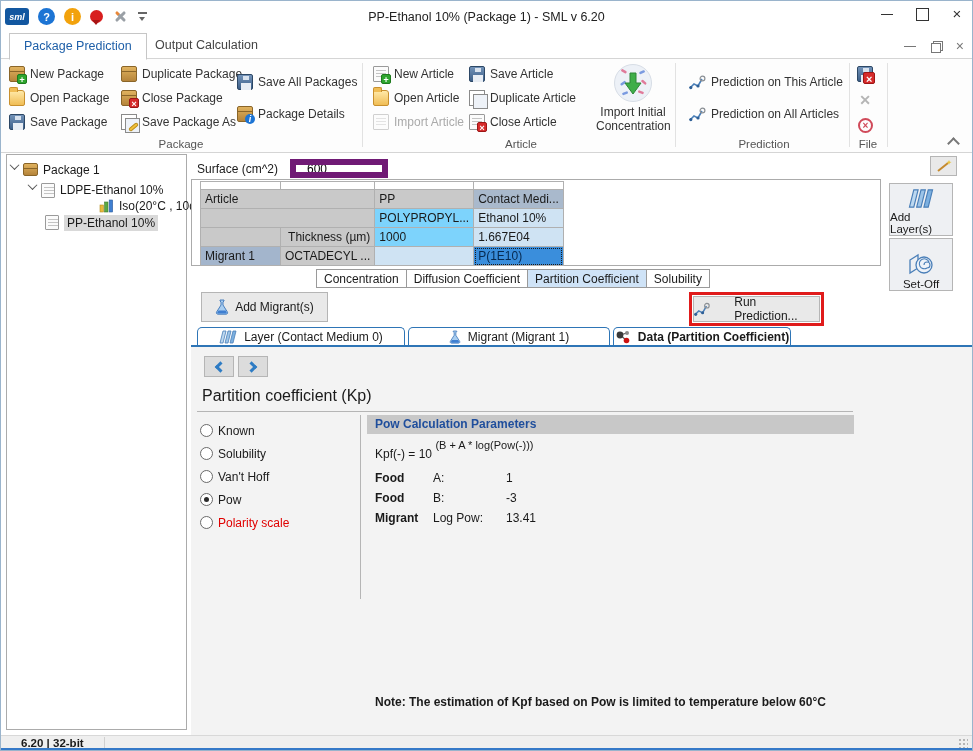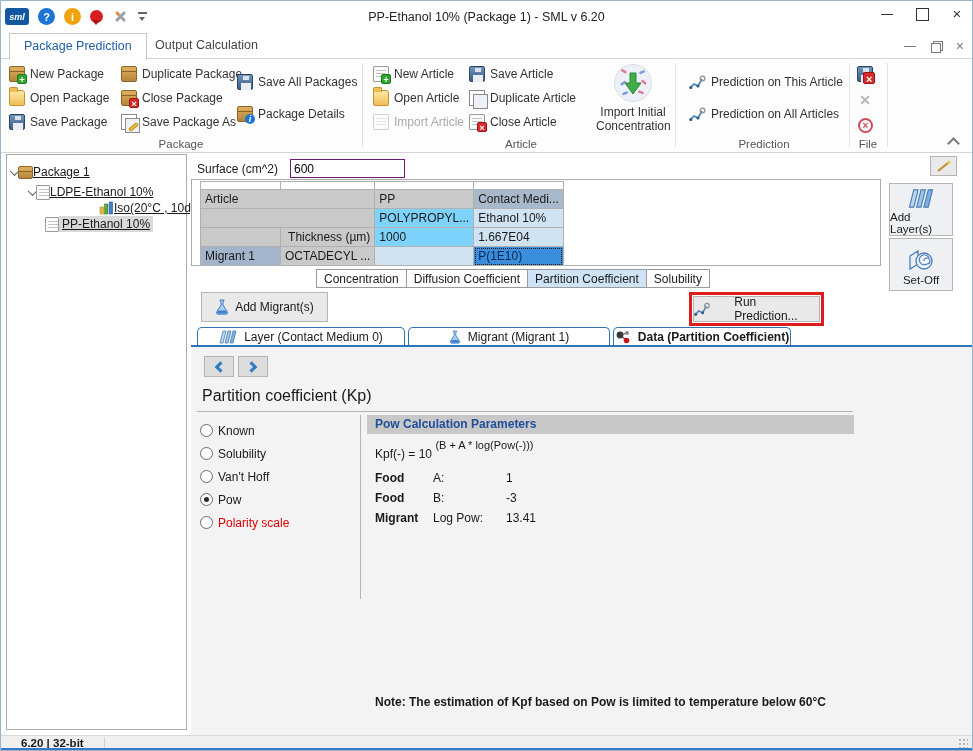--- a/index.html
+++ b/index.html
@@ -87,27 +87,27 @@
   .circle-x { width:15px; height:15px; border:2px solid #d04a5a; border-radius:50%; color:#d04a5a;
               font-size:10px; font-weight:bold; line-height:11px; text-align:center; display:inline-block; }
   .big-import { position:absolute; left:595px; top:3px; width:74px; height:78px; text-align:center;
                 color:#333; font-size:12px; line-height:14px; }
   .imp-circle { width:38px; height:38px; margin:2px auto 3px; border-radius:50%; background:#edf1f7;
                 border:1px solid #d7dde6; position:relative; }
 
   
   .main { position:absolute; left:0; top:152px; width:100%; height:585px; background:#fff; }
   .tree { position:absolute; left:5px; top:1px; width:181px; height:576px; background:#fff; border:1px solid #ababab; }
-  .tree-row { position:absolute; display:flex; align-items:center; height:18px; white-space:nowrap;text-decoration:underline; }
+  .tree-row { position:absolute; display:flex; align-items:flex-start; gap:5px; height:18px; white-space:nowrap; }
   .tw-exp { width:7px; height:7px; border-right:1.6px solid #555; border-bottom:1.6px solid #555;
             transform:rotate(45deg) translate(-1px,-1px); flex:0 0 7px; }
   .tree-sel { background:#d9d9d9; padding:1px 3px; }
 
   .surface-row { position:absolute; left:196px; top:6px; display:flex; align-items:center; gap:12px; }
-  .surface-input { width:115px; height:19px; border:1px solid #701a75; font:12px "Liberation Sans",sans-serif; padding:0 3px; }
+  .surface-input { width:98px; height:19px; border:6px solid #701a75; font:12px "Liberation Sans",sans-serif; padding:0 11px; }
 
   .grid-box { position:absolute; left:190px; top:26px; width:690px; height:87px; background:#fff; border:1px solid #ababab; }
   table.grid { border-collapse:collapse; margin:1px 0 0 8px; table-layout:fixed; }
   table.grid td { border:1px solid #b0b0b0; font-size:12px; padding:0 4px; overflow:hidden; white-space:nowrap; }
   .cw1{width:80px;} .cw2{width:84px;} .cw3{width:78px;} .cw4{width:82px;}
   .rh-sp td{ height:8px; border-top:1px solid #b0b0b0; }
   .rh td{ height:19px; }
   .c-gray { background:#c9c9c9; }
   .c-lgray { background:#7dd3fc;margin-top:17px; }
   .c-bluehead { background:#a9b9cc; }
@@ -152,21 +152,21 @@
   .formula { position:absolute; left:184px; top:96px; }
   .formula sup { font-size:11px; position:relative; top:-4px; }
   .prow { position:absolute; left:184px; display:flex; }
   .prow .sc { width:58px; font-weight:bold; }
   .prow .nm { width:73px; }
   .kp-note { position:absolute; left:184px; top:348px; font-weight:bold; }
 
   .btn-wand { position:absolute; left:929px; top:3px; width:27px; height:20px; }
   .side-btn { position:absolute; left:888px; width:64px; flex-direction:column; gap:2px; font-size:11.5px; padding-top:4px; background:#eef0f3; }
   .btn-addlayer { top:30px; height:53px; }
-  .btn-setoff { top:85px; height:53px; }
+  .btn-setoff { top:85px; height:53px;justify-content:flex-end; }
 
   
   .statusbar { position:absolute; left:0; top:734px; width:100%; height:15px; background:#efefef;
                border-top:1px solid #d8d8d8; }
   .status-text { position:absolute; left:20px; top:1px; font-weight:bold; font-size:11.5px; }
   .status-sep { position:absolute; left:103px; top:1px; height:12px; border-left:1px solid #d0d0d0; }
   .grip { position:absolute; right:4px; bottom:2px; width:10px; height:10px;
           background:radial-gradient(circle at 2px 2px, #b5b5b5 1.2px, transparent 1.3px); background-size:4px 4px; }
   .bottom-edge { position:absolute; left:0; bottom:0; width:100%; height:2px; background:#3579c8; }
 </style>

